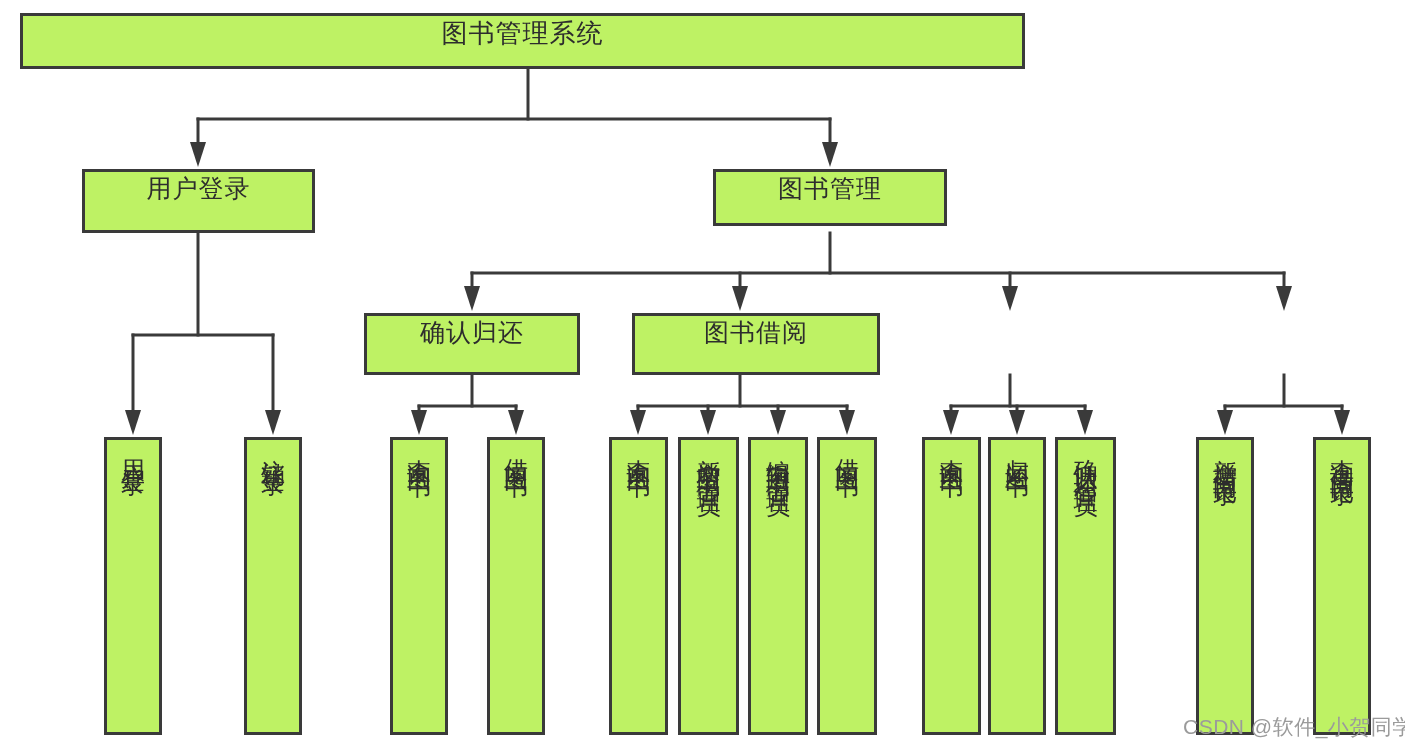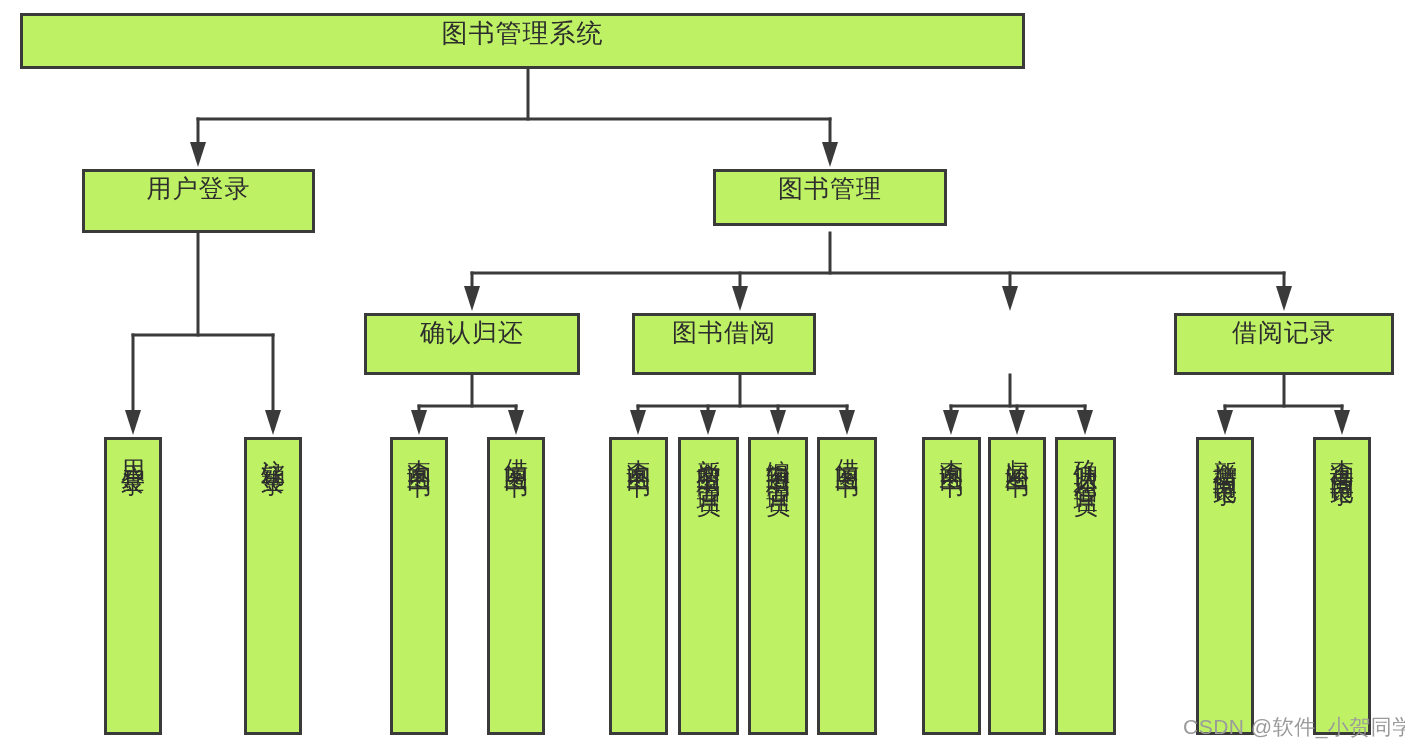--- a/index.html
+++ b/index.html
@@ -126,25 +126,22 @@
   <div class="box h" style="left:82px;top:169px;width:233px;height:64px">
     <span>用户登录</span>
   </div>
   <div class="box h" style="left:713px;top:169px;width:234px;height:57px">
     <span>图书管理</span>
   </div>
 
   <div class="box h" style="left:364px;top:313px;width:216px;height:62px">
     <span>确认归还</span>
   </div>
-  <div class="box h" style="left:632px;top:313px;width:184px;height:62px">
+  <div class="box h" style="left:632px;top:313px;width:248px;height:62px">
     <span>图书借阅</span>
-  </div>
-  <div class="box h" style="left:1174px;top:313px;width:220px;height:62px">
-    <span>借阅记录</span>
   </div>
 
   <div class="box v" style="left:104px;top:437px;width:58px;height:298px">
     <span>用户登录</span>
   </div>
   <div class="box v" style="left:244px;top:437px;width:58px;height:298px">
     <span>注销登录</span>
   </div>
   <div class="box v" style="left:390px;top:437px;width:58px;height:298px">
     <span>查询图书</span>

